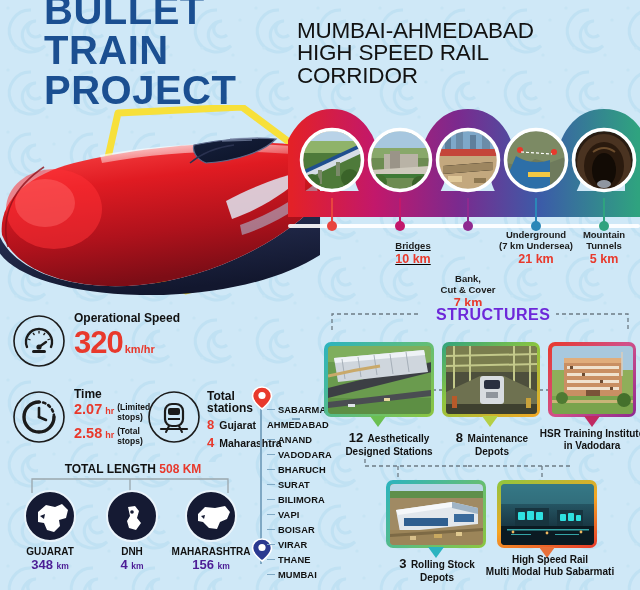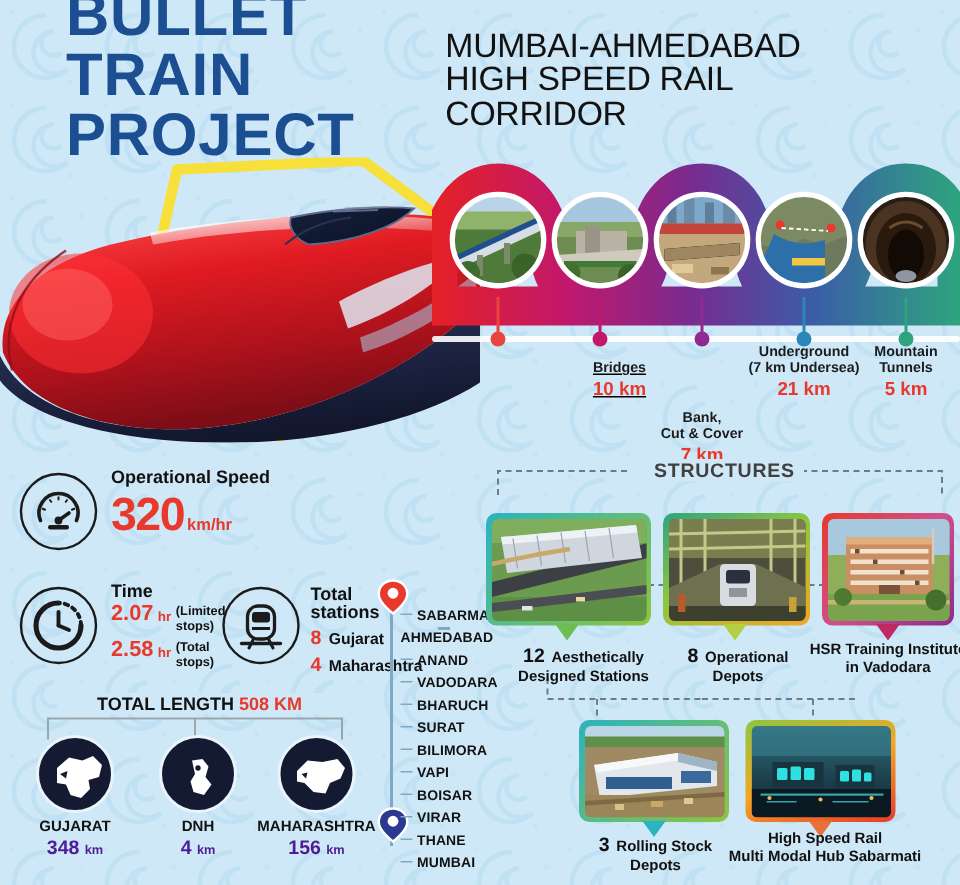--- a/index.html
+++ b/index.html
@@ -62,22 +62,22 @@
               font-size:12px; font-weight:bold; color:#111; background:#cfe8f7; padding:0 4px; z-index:2;}
   .tl-label .km { color:#e8392c; }
   .state { position:absolute; text-align:center; width:84px; }
   .state-dot { width:52px; height:52px; border-radius:50%; background:#151a33; margin:0 auto;
                border:2.5px solid #eaf4fb; position:relative; overflow:hidden; }
   .state-name { font-size:10px; font-weight:bold; color:#111; margin-top:4px; line-height:11px;}
   .state-km { font-size:13px; font-weight:bold; color:#4c1d95; line-height:15px;}
   .state-km small { font-size:8.5px; }
 
   
-  .struct-title { position:absolute; left:430px; top:306px; font-size:13px; font-weight:bold;
-                  color:#404040; letter-spacing:.5px; z-index:6; background:#cfe8f7; padding:0 6px;}
+  .struct-title { position:absolute; left:430px; top:306px; font-size:16px; font-weight:bold;
+                  color:#6d28d9; letter-spacing:.5px; z-index:6; background:#cfe8f7; padding:0 6px;}
   .sframe { position:absolute; border-radius:7px; padding:3.5px; z-index:5; }
   .sframe > .sinner { width:100%; height:100%; border-radius:4px; overflow:hidden; position:relative; }
   .sptr { position:absolute; width:16px; height:11px; z-index:6; }
   .scap { position:absolute; text-align:center; z-index:6; }
   .scap .num { font-size:13px; font-weight:bold; color:#111; }
   .scap .txt { font-size:10px; font-weight:bold; color:#111; line-height:12px; }
 </style>
 </head>
 <body>
 
@@ -546,21 +546,21 @@
         <rect x="6" y="50" width="5" height="12" fill="#b85a2a"></rect>
         <rect x="80" y="52" width="5" height="10" fill="#c8a13a"></rect>
       </svg>
     </div>
     <svg class="sptr" viewBox="0 0 16 11" style="left:40px;top:74px;">
       <path d="M0 0 L16 0 L8 11 Z" fill="#b5cf45"></path>
     </svg>
   </div>
   <div class="scap" style="left:436px;top:428px;width:112px;">
     <div><span class="num">8</span>
-      <span class="txt">Operational</span></div>
+      <span class="txt">Maintenance</span></div>
     <div class="txt">Depots</div>
   </div>
 
   <div class="sframe" style="left:548px;top:342px;width:88px;height:75px;background:linear-gradient(135deg,#e8392c,#d14f8a 50%,#8e2a90);">
     <div class="sinner">
       <svg width="82" height="68" viewBox="0 0 82 68">
         <rect width="82" height="68" fill="#8fae5a"></rect>
         <rect width="82" height="24" fill="#a8c8de"></rect>
         <rect x="12" y="12" width="58" height="38" fill="#c98f63"></rect>
         <rect x="12" y="12" width="58" height="5" fill="#e0ad7c"></rect>

